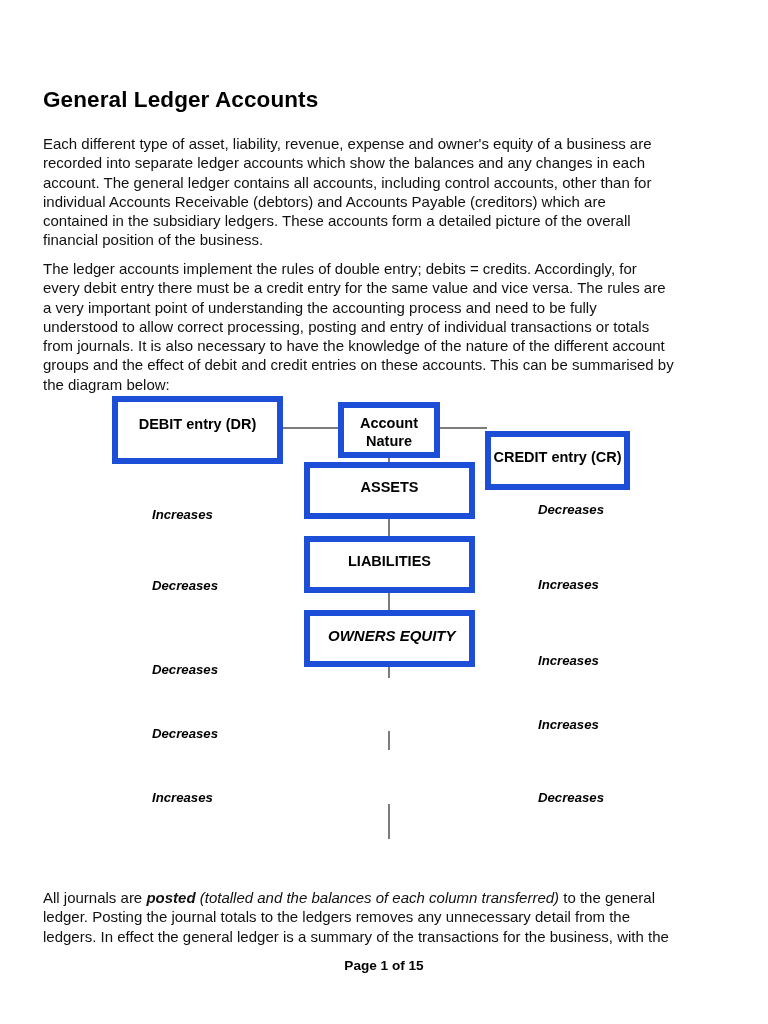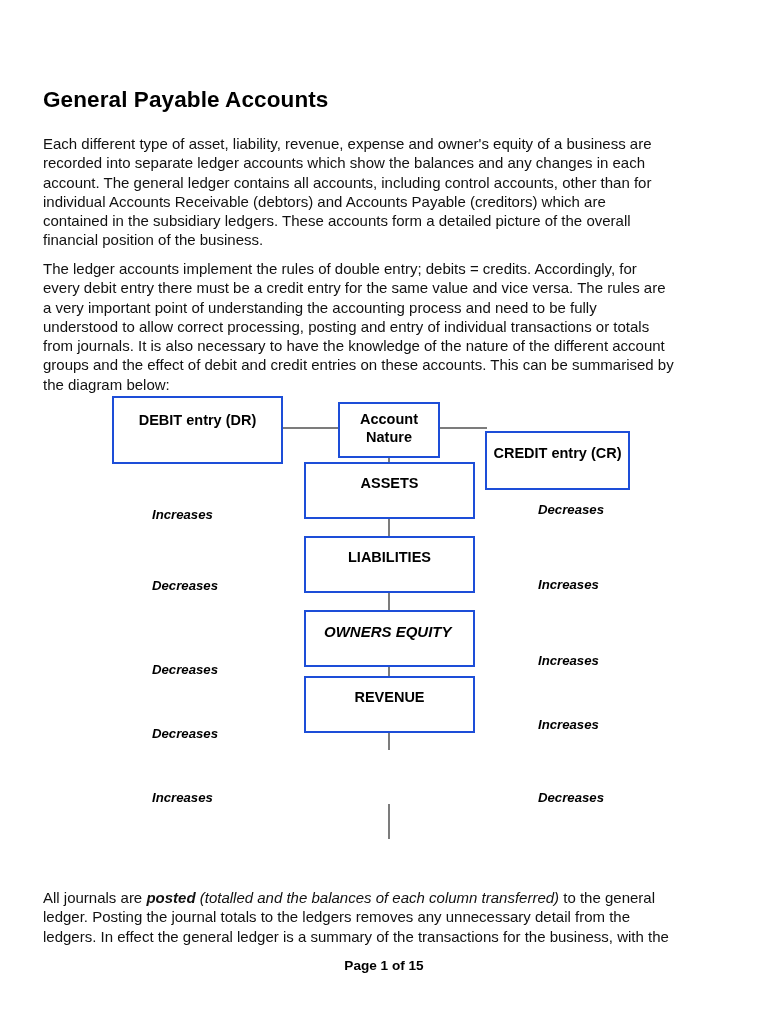--- a/index.html
+++ b/index.html
@@ -57,21 +57,21 @@
   .diagram {
     position: absolute;
     left: 0;
     top: 380px;
     width: 768px;
     height: 470px;
   }
   .dbox {
     position: absolute;
     box-sizing: border-box;
-    border: 2px solid #1d4ed8;
+    border: 6px solid #1d4ed8;
     background: #ffffff;
     font-size: 14.5px;
     font-weight: bold;
     color: #000;
     z-index: 2;
   }
   .dbox .txt {
     position: absolute;
     left: 0; right: 0;
     text-align: center;
@@ -154,21 +154,21 @@
     text-align: center;
     font-size: 13.6px;
     font-weight: bold;
   }
 </style>
 </head>
 <body>
 
 <div class="page">
 
-  <h1 class="doc-title">General Payable Accounts</h1>
+  <h1 class="doc-title">General Ledger Accounts</h1>
 
   <p class="para" id="para-intro">Each different type of asset, liability, revenue, expense and owner's equity of a business are recorded into separate ledger accounts which show the balances and any changes in each account. The general ledger contains all accounts, including control accounts, other than for individual Accounts Receivable (debtors) and Accounts Payable (creditors) which are contained in the subsidiary ledgers. These accounts form a detailed picture of the overall financial position of the business.</p>
 
   <p class="para" id="para-rules">The ledger accounts implement the rules of double entry; debits = credits.  Accordingly, for every debit entry there must be a credit entry for the same value and vice versa. The rules are a very important point of understanding the accounting process and need to be fully understood to allow correct processing, posting and entry of individual transactions or totals from journals. It is also necessary to have the knowledge of the nature of the different account groups and the effect of  debit and credit entries on these accounts. This can be summarised by the diagram below:</p>
 
   <div class="diagram">
 
     <div class="line h" id="ln-debit-nature"></div>
     <div class="line h" id="ln-nature-credit"></div>
     <div class="line v" id="ln-nature-assets"></div>
@@ -192,23 +192,20 @@
 
     <div class="dbox cbox" id="box-assets">
       <span class="txt">ASSETS</span>
     </div>
     <div class="dbox cbox" id="box-liabilities">
       <span class="txt">LIABILITIES</span>
     </div>
     <div class="dbox cbox" id="box-equity">
       <span class="txt">OWNERS EQUITY</span>
     </div>
-    <div class="dbox cbox" id="box-revenue">
-      <span class="txt">REVENUE</span>
-    </div>
 
     <span class="side-label left lrow-0">Increases</span>
     <span class="side-label left lrow-1">Decreases</span>
     <span class="side-label left lrow-2">Decreases</span>
     <span class="side-label left lrow-3">Decreases</span>
     <span class="side-label left lrow-4">Increases</span>
 
     <span class="side-label right rrow-0">Decreases</span>
     <span class="side-label right rrow-1">Increases</span>
     <span class="side-label right rrow-2">Increases</span>

